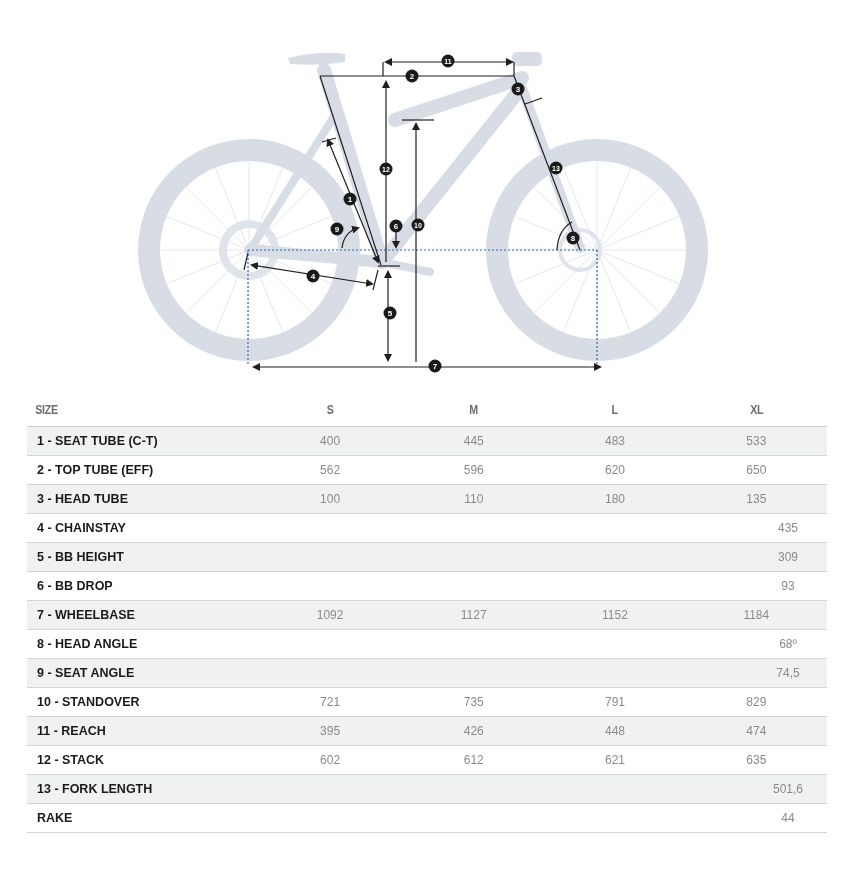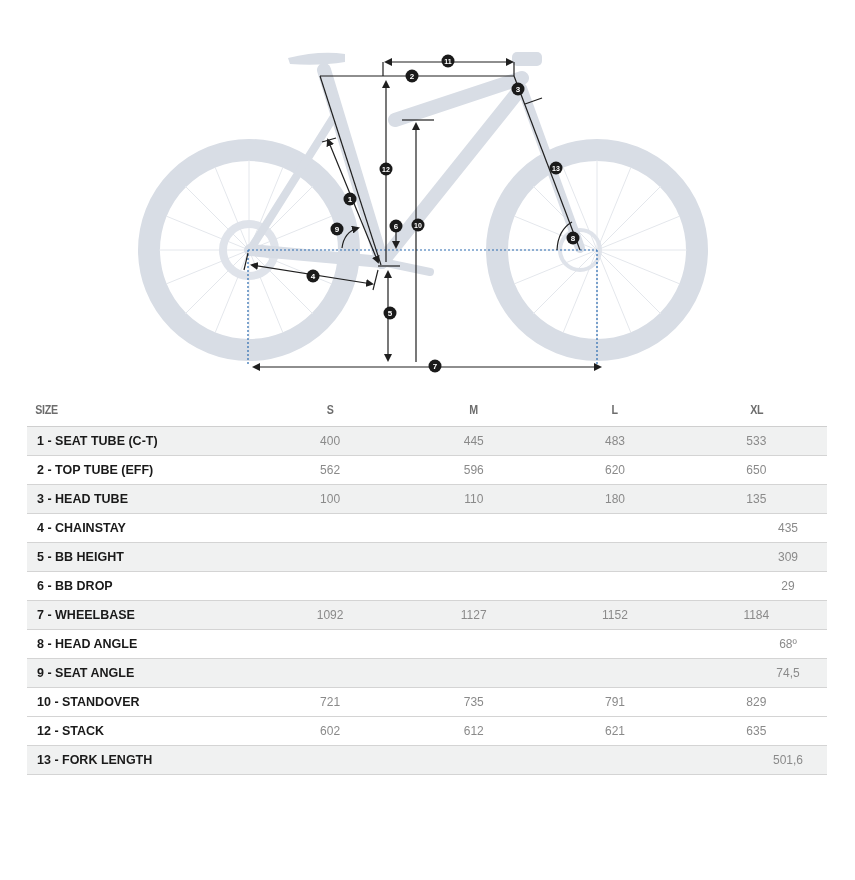--- a/index.html
+++ b/index.html
@@ -183,21 +183,21 @@
     <tr>
       <td class="lbl">4 - CHAINSTAY</td>
       <td colspan="4" class="merged">435</td>
     </tr>
     <tr class="shade">
       <td class="lbl">5 - BB HEIGHT</td>
       <td colspan="4" class="merged">309</td>
     </tr>
     <tr>
       <td class="lbl">6 - BB DROP</td>
-      <td colspan="4" class="merged">29</td>
+      <td colspan="4" class="merged">93</td>
     </tr>
     <tr class="shade">
       <td class="lbl">7 - WHEELBASE</td>
       <td>1092</td>
       <td>1127</td>
       <td>1152</td>
       <td>1184</td>
     </tr>
     <tr>
       <td class="lbl">8 - HEAD ANGLE</td>
@@ -207,25 +207,36 @@
       <td class="lbl">9 - SEAT ANGLE</td>
       <td colspan="4" class="merged">74,5</td>
     </tr>
     <tr>
       <td class="lbl">10 - STANDOVER</td>
       <td>721</td>
       <td>735</td>
       <td>791</td>
       <td>829</td>
     </tr>
+    <tr class="shade">
+      <td class="lbl">11 - REACH</td>
+      <td>395</td>
+      <td>426</td>
+      <td>448</td>
+      <td>474</td>
+    </tr>
     <tr>
       <td class="lbl">12 - STACK</td>
       <td>602</td>
       <td>612</td>
       <td>621</td>
       <td>635</td>
     </tr>
     <tr class="shade">
       <td class="lbl">13 - FORK LENGTH</td>
       <td colspan="4" class="merged">501,6</td>
     </tr>
+    <tr>
+      <td class="lbl">RAKE</td>
+      <td colspan="4" class="merged">44</td>
+    </tr>
   </tbody>
 </table>
 
 </body></html>

